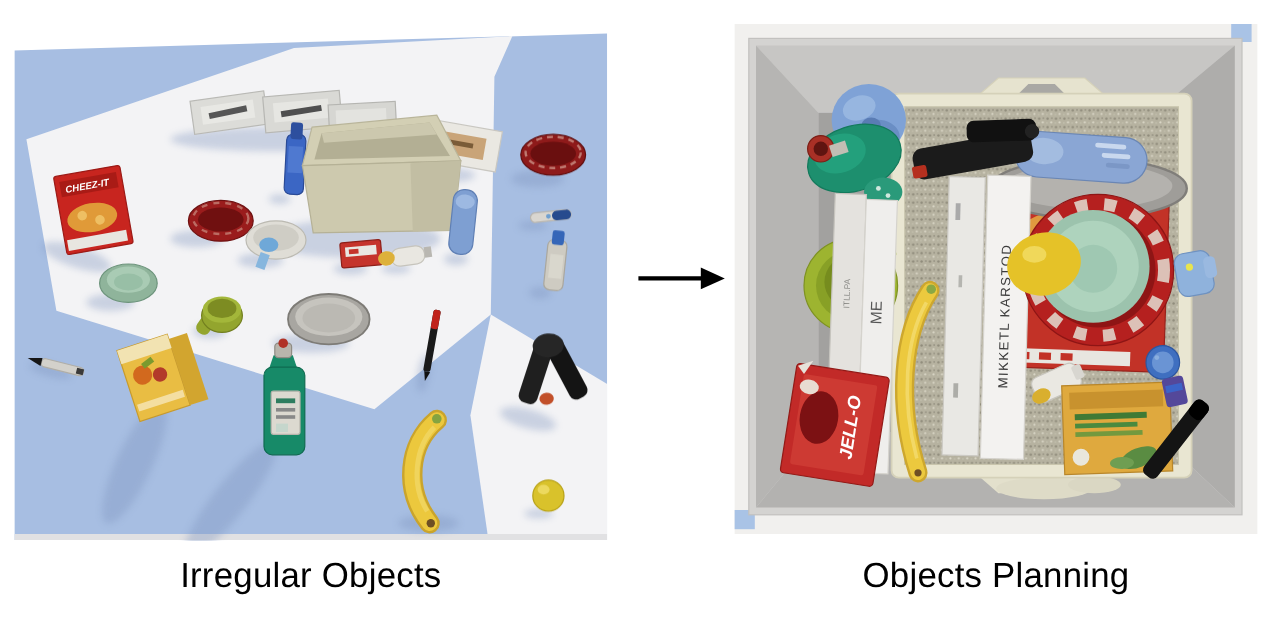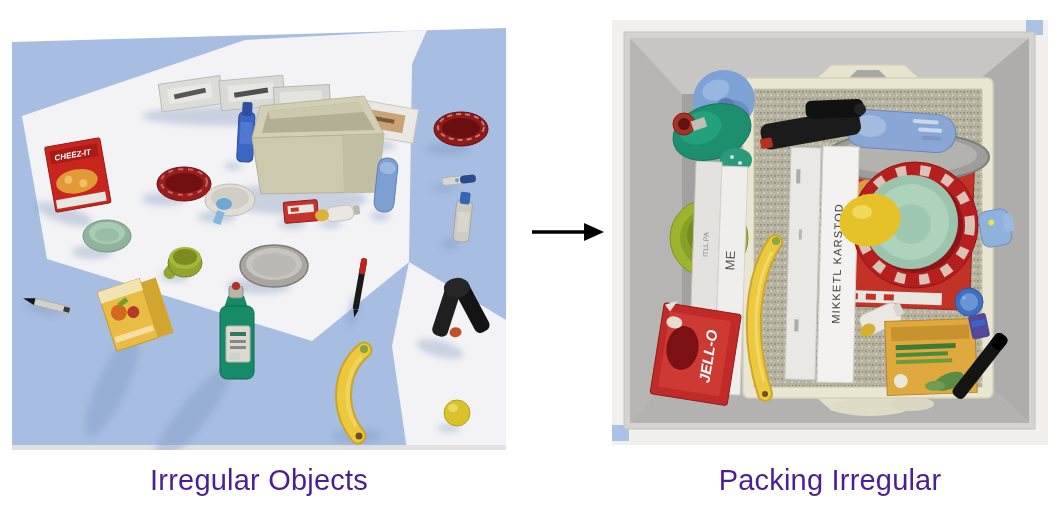--- a/index.html
+++ b/index.html
@@ -4,21 +4,21 @@
 <style>
   html,body{margin:0;padding:0;background:#ffffff;}
   .stage{position:relative;width:1058px;height:517px;background:#ffffff;overflow:hidden;
          font-family:"Liberation Sans",sans-serif;}
   .panel{position:absolute;}
   .panel svg{display:block;width:100%;height:100%;}
   .panel-left{left:12px;top:16px;width:494px;height:434px;}
   .panel-right{left:612px;top:20px;width:436px;height:425px;}
   .arrow-wrap{left:529px;top:220px;width:78px;height:24px;position:absolute;}
   .caption{position:absolute;top:464px;height:40px;text-align:center;
-           font-size:29px;color:#4c1d95;letter-spacing:0.2px;}
+           font-size:29px;color:#000000;letter-spacing:0.2px;}
   .caption-left{left:12px;width:494px;}
   .caption-right{left:612px;width:436px;}
   text{font-family:"Liberation Sans",sans-serif;}
 </style>
 </head>
 <body>
 
 <div class="stage">
 
   <div class="panel panel-left">
@@ -406,15 +406,15 @@
         <rect x="52" y="296" width="62" height="76" rx="2" fill="#cd3a33"></rect>
         <ellipse cx="70" cy="330" rx="16" ry="22" fill="#7c1113"></ellipse>
         <ellipse cx="58" cy="306" rx="8" ry="6" fill="#e8dcd2"></ellipse>
         <polygon points="46,290 58,284 52,296" fill="#e6e2da"></polygon>
         <text transform="translate(102,334) rotate(-90)" font-size="15" font-weight="bold" font-style="italic" fill="#ffffff" text-anchor="middle">JELL-O</text>
       </g>
     </svg>
   </div>
 
   <div class="caption caption-left">Irregular Objects</div>
-  <div class="caption caption-right">Packing Irregular</div>
+  <div class="caption caption-right">Objects Planning</div>
 
 </div>
 
 </body></html>

